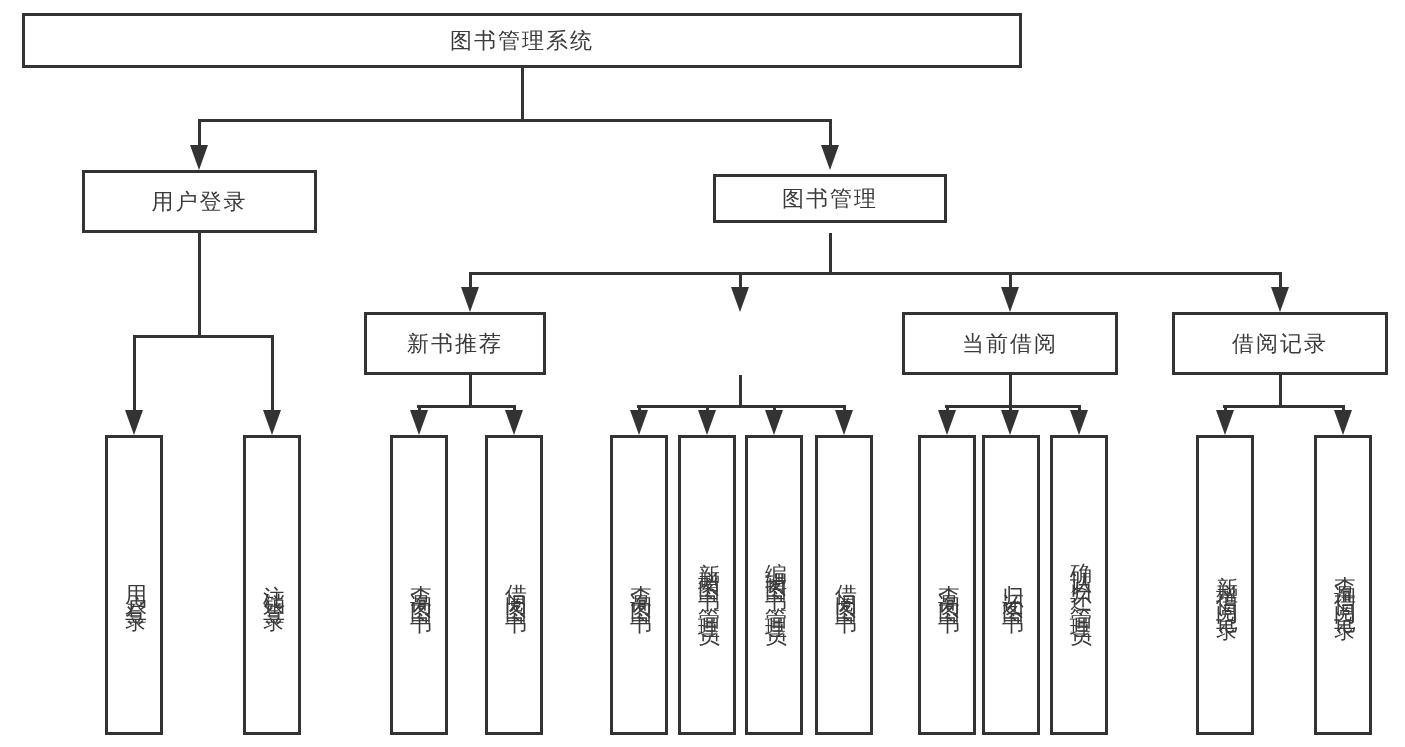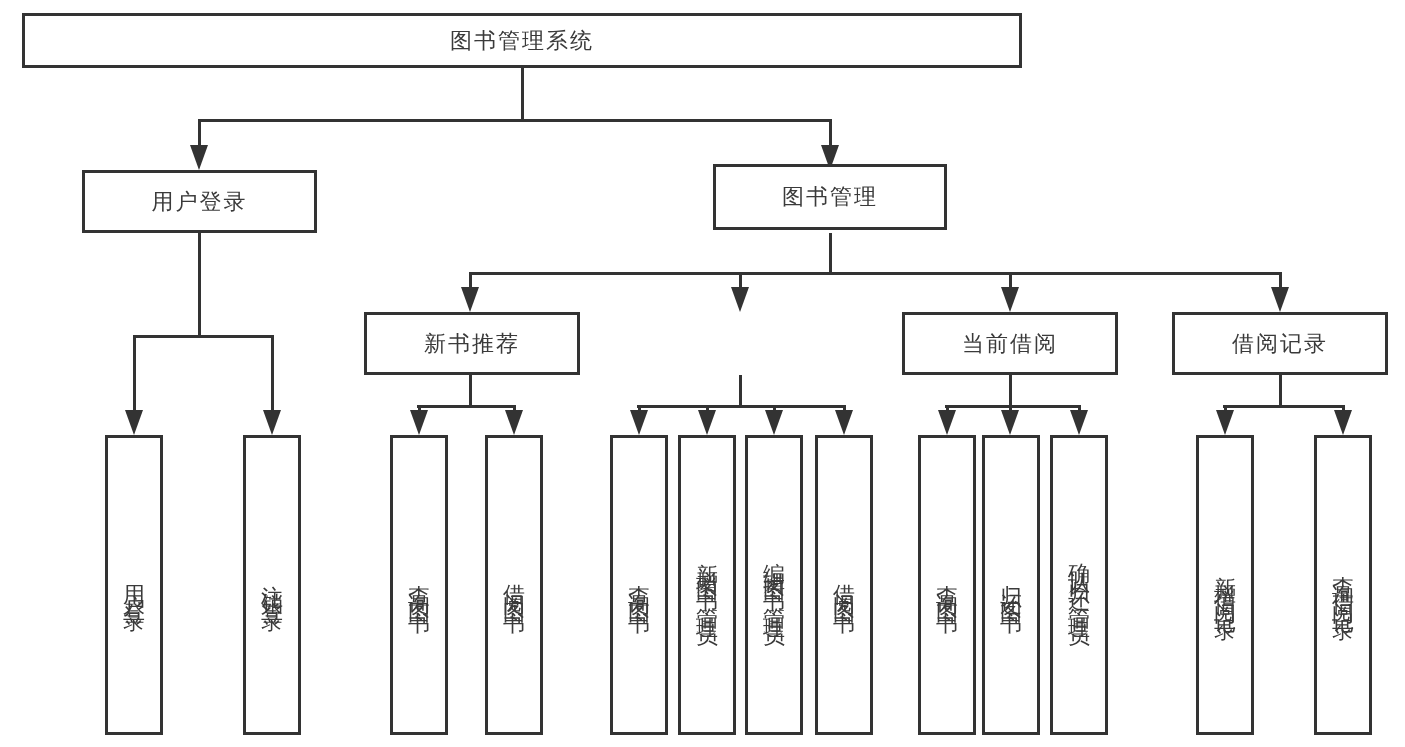--- a/index.html
+++ b/index.html
@@ -1,21 +1,21 @@
 <!DOCTYPE html>
 <html><head>
 <meta charset="utf-8">
 <style>
   html,body{margin:0;padding:0;background:#ffffff;}
   .stage{
     position:relative;
     width:1405px;height:747px;
     background:#ffffff;
     overflow:hidden;
-    font-family:Liberation Serif, serif;
+    font-family:Liberation Mono, monospace;
     color:#3a3a3a;
   }
   .box{
     position:absolute;
     box-sizing:border-box;
     border:3px solid #333333;
     background:#ffffff;
     display:flex;align-items:center;justify-content:center;
     font-size:22px;
     letter-spacing:2px;
@@ -62,21 +62,21 @@
   <div class="vline" style="left:521px;top:68px;height:54px"></div>
   <div class="hline" style="left:198px;top:119px;width:634px"></div>
   <div class="vline" style="left:198px;top:119px;height:30px"></div>
   <div class="arrow" style="left:190px;top:145px"></div>
   <div class="vline" style="left:829px;top:119px;height:30px"></div>
   <div class="arrow" style="left:821px;top:145px"></div>
 
   <div class="box" style="left:82px;top:170px;width:235px;height:63px">
     <span>用户登录</span>
   </div>
-  <div class="box" style="left:713px;top:164px;width:234px;height:66px">
+  <div class="box" style="left:713px;top:174px;width:234px;height:49px">
     <span>图书管理</span>
   </div>
 
   <div class="vline" style="left:198px;top:233px;height:104px"></div>
   <div class="hline" style="left:133px;top:335px;width:141px"></div>
   <div class="vline" style="left:133px;top:335px;height:78px"></div>
   <div class="arrow" style="left:125px;top:410px"></div>
   <div class="vline" style="left:271px;top:335px;height:78px"></div>
   <div class="arrow" style="left:263px;top:410px"></div>
 
@@ -84,21 +84,21 @@
   <div class="hline" style="left:469px;top:272px;width:813px"></div>
   <div class="vline" style="left:469px;top:272px;height:18px"></div>
   <div class="arrow" style="left:461px;top:287px"></div>
   <div class="vline" style="left:739px;top:272px;height:18px"></div>
   <div class="arrow" style="left:731px;top:287px"></div>
   <div class="vline" style="left:1009px;top:272px;height:18px"></div>
   <div class="arrow" style="left:1001px;top:287px"></div>
   <div class="vline" style="left:1279px;top:272px;height:18px"></div>
   <div class="arrow" style="left:1271px;top:287px"></div>
 
-  <div class="box" style="left:364px;top:312px;width:216px;height:63px">
+  <div class="box" style="left:364px;top:312px;width:182px;height:63px">
     <span>新书推荐</span>
   </div>
   <div class="box" style="left:902px;top:312px;width:216px;height:63px">
     <span>当前借阅</span>
   </div>
   <div class="box" style="left:1172px;top:312px;width:216px;height:63px">
     <span>借阅记录</span>
   </div>
 
   <div class="vline" style="left:469px;top:375px;height:33px"></div>

